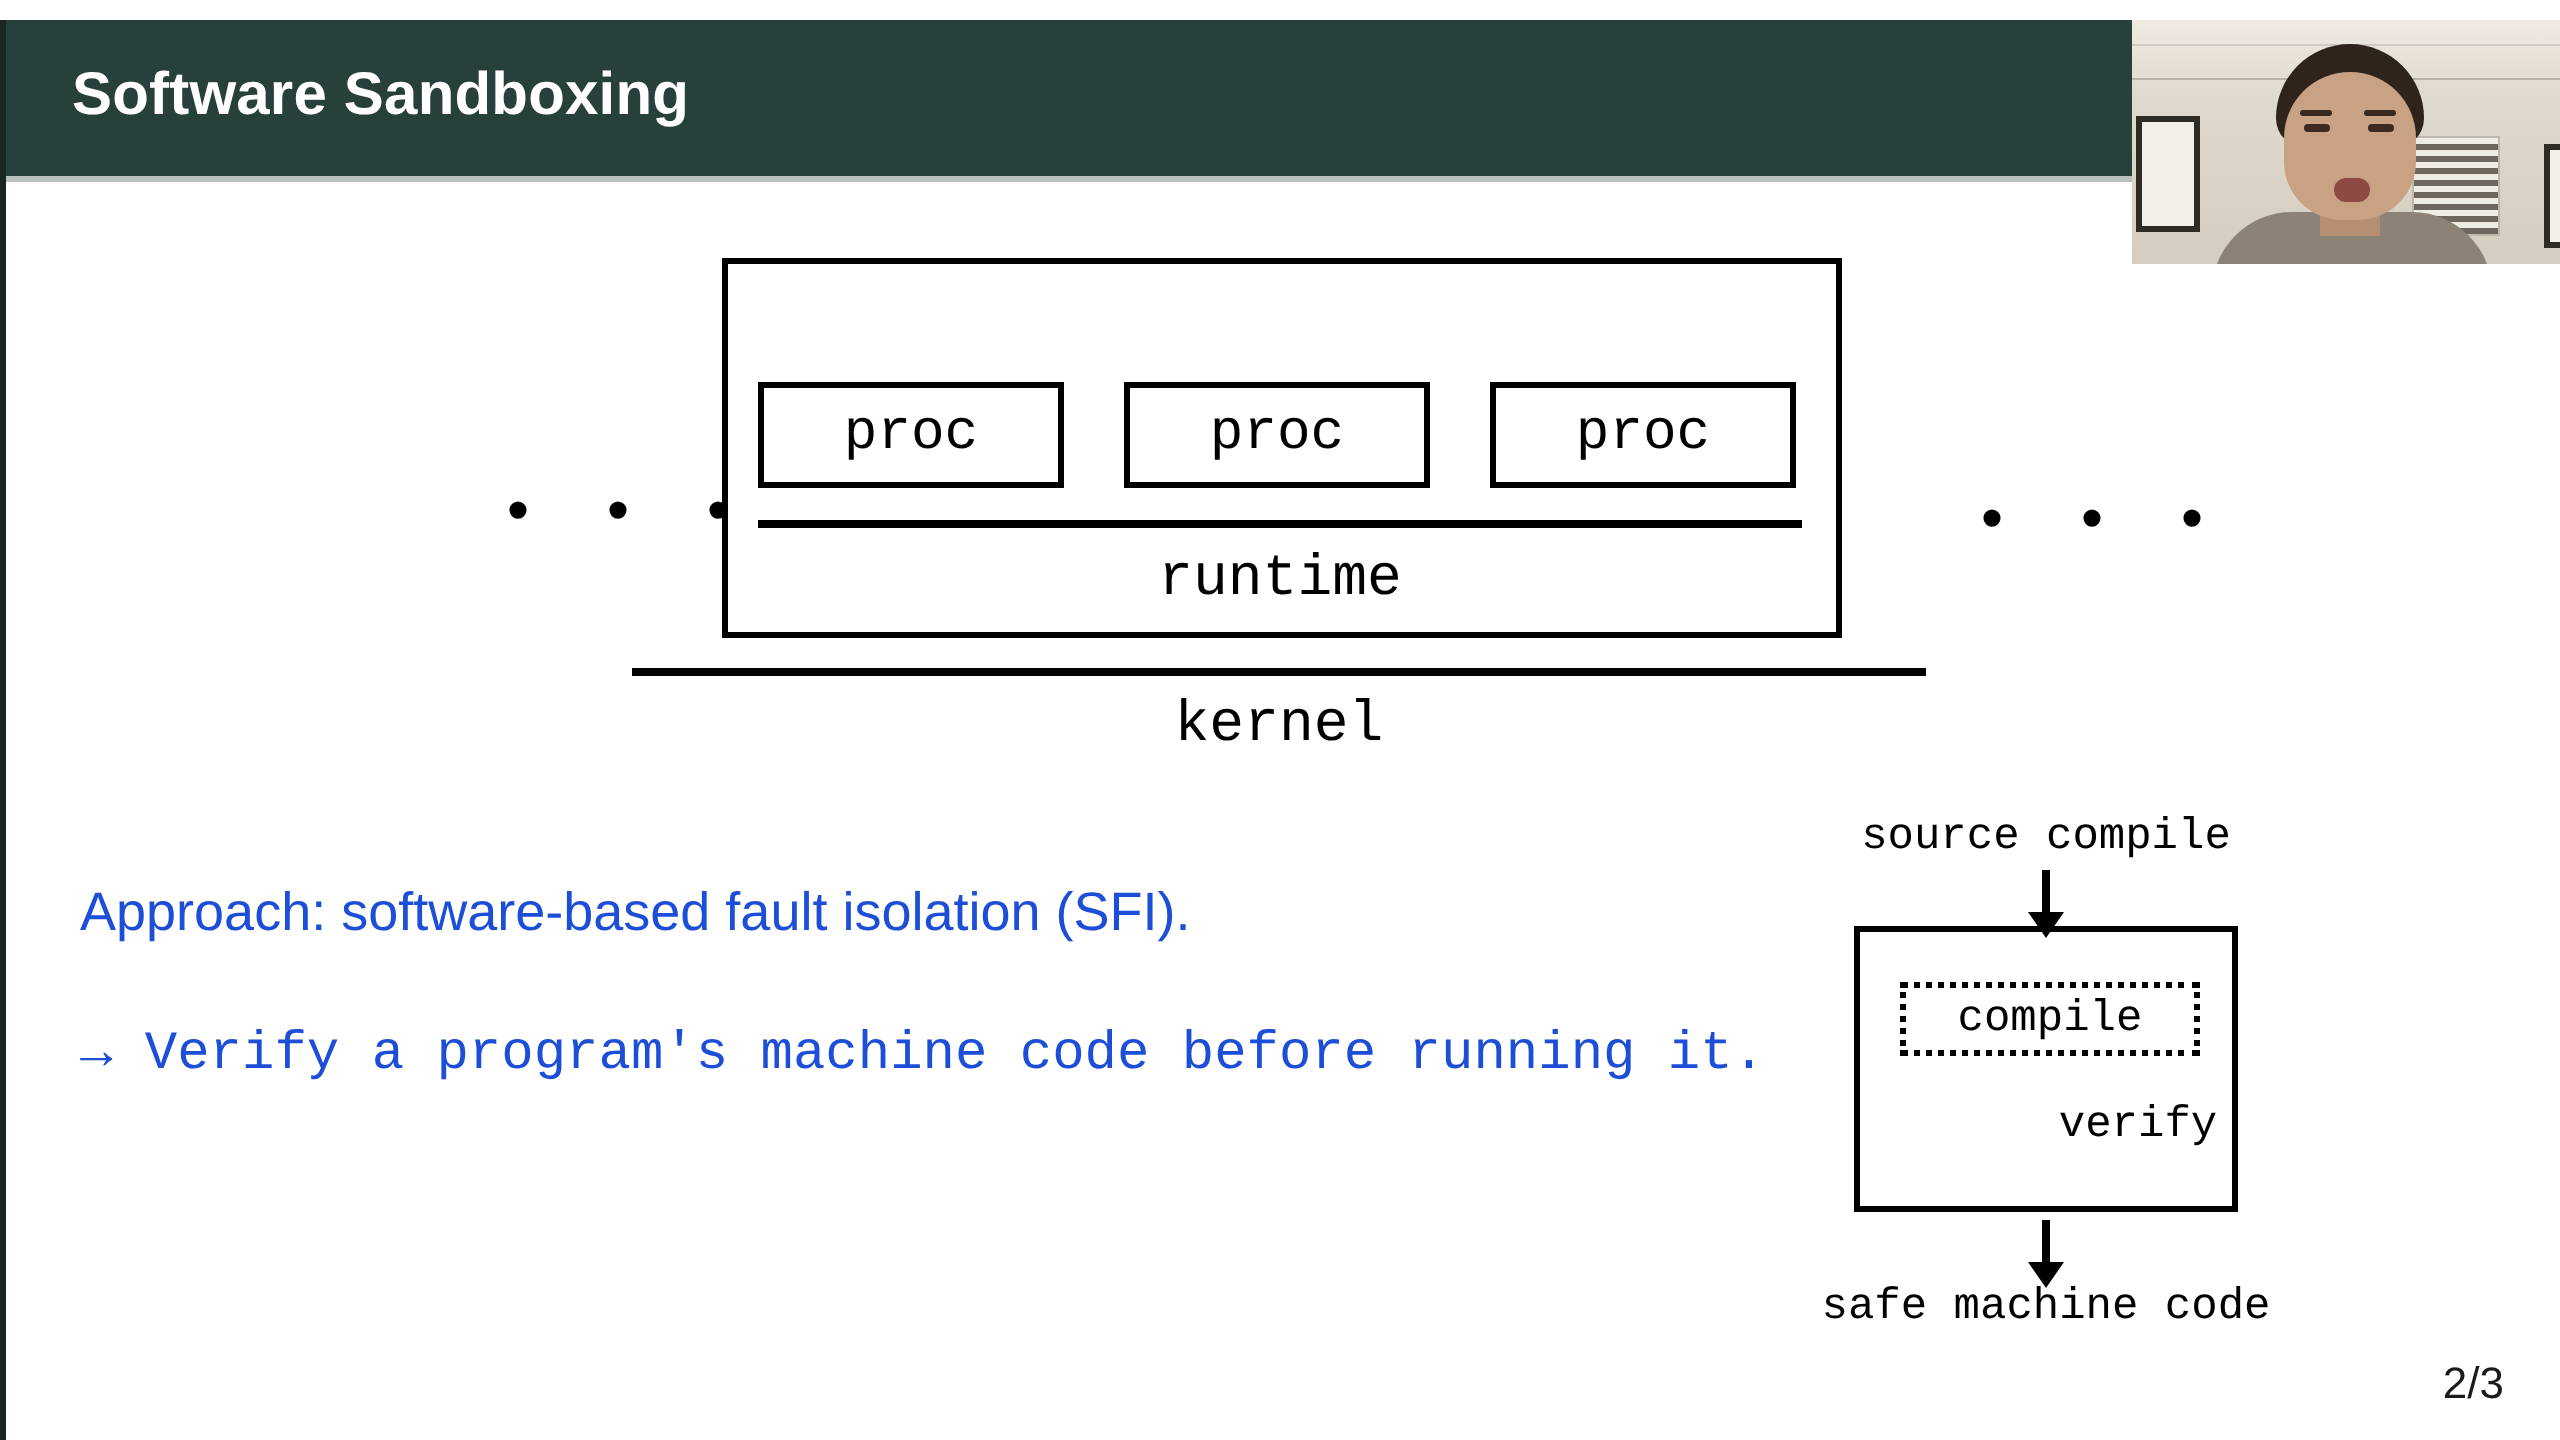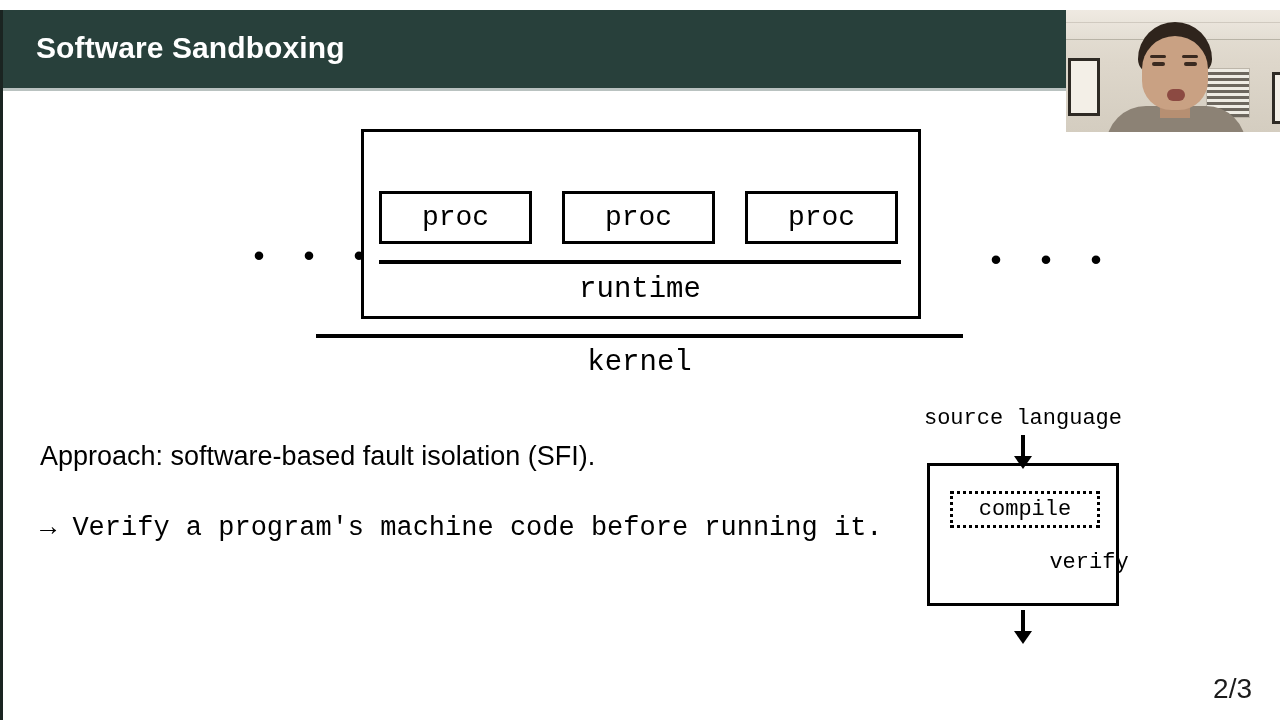--- a/index.html
+++ b/index.html
@@ -210,21 +210,21 @@
     letter-spacing: 7px;
     font-weight: bold;
     color: #000;
   }
   .dots.left  { left: 247px; top: 231px; }
   .dots.right { left: 984px; top: 235px; }
 
   
   .body-line {
     position: absolute;
-    color: #000000;
+    color: #1d4ed8;
     font-family: "Liberation Sans", sans-serif;
     font-size: 27px;
     white-space: nowrap;
   }
   .body-line.l1 { left: 37px; top: 431px; }
   .body-line.l2 { left: 37px; top: 503px; font-family: Liberation Mono, monospace; }
   .arrowchar { font-size: 27px; }
 
   
   .src-label {
@@ -274,42 +274,42 @@
     height: 37px;
     border: 3px dotted #000000;
     box-sizing: border-box;
     display: flex;
     align-items: center;
     justify-content: center;
     font-size: 22px;
   }
   .verify-label {
     position: absolute;
-    left: 980px;
+    left: 960px;
     top: 540px;
     width: 212px;
     text-align: center;
     font-size: 22px;
   }
   .out-label {
     position: absolute;
     left: 862px;
     top: 631px;
     width: 316px;
     text-align: center;
     font-size: 22px;
   }
 
   
   .page-number {
     position: absolute;
     right: 28px;
     bottom: 22px;
     font-family: "Liberation Sans", sans-serif;
-    font-size: 28px;
+    font-size: 22px;
     color: #1b1b1b;
   }
 </style>
 </head>
 <body>
 
 <div class="slide">
 
   <div class="header-bar"></div>
   <div class="header-rule"></div>
@@ -350,32 +350,33 @@
 
   <div class="kernel-rule"></div>
   <div class="label-kernel mono">kernel</div>
 
   <div class="body-line l1">Approach: software-based fault isolation (SFI).</div>
   <div class="body-line l2">
     <span class="arrowchar">→</span>
     <span>Verify a program's machine code before running it.</span>
   </div>
 
-  <div class="src-label mono">source language</div>
+  <div class="src-label mono">source compile</div>
 
   <div class="arrow-down arrow-top">
     <div class="shaft"></div>
     <div class="head"></div>
   </div>
 
   <div class="cv-box"></div>
   <div class="compile-box mono">compile</div>
   <div class="verify-label mono">verify</div>
 
   <div class="arrow-down arrow-bottom">
     <div class="shaft"></div>
     <div class="head"></div>
   </div>
 
+  <div class="out-label mono">safe machine code</div>
 
   <div class="page-number">2/3</div>
 
 </div>
 
 </body></html>

